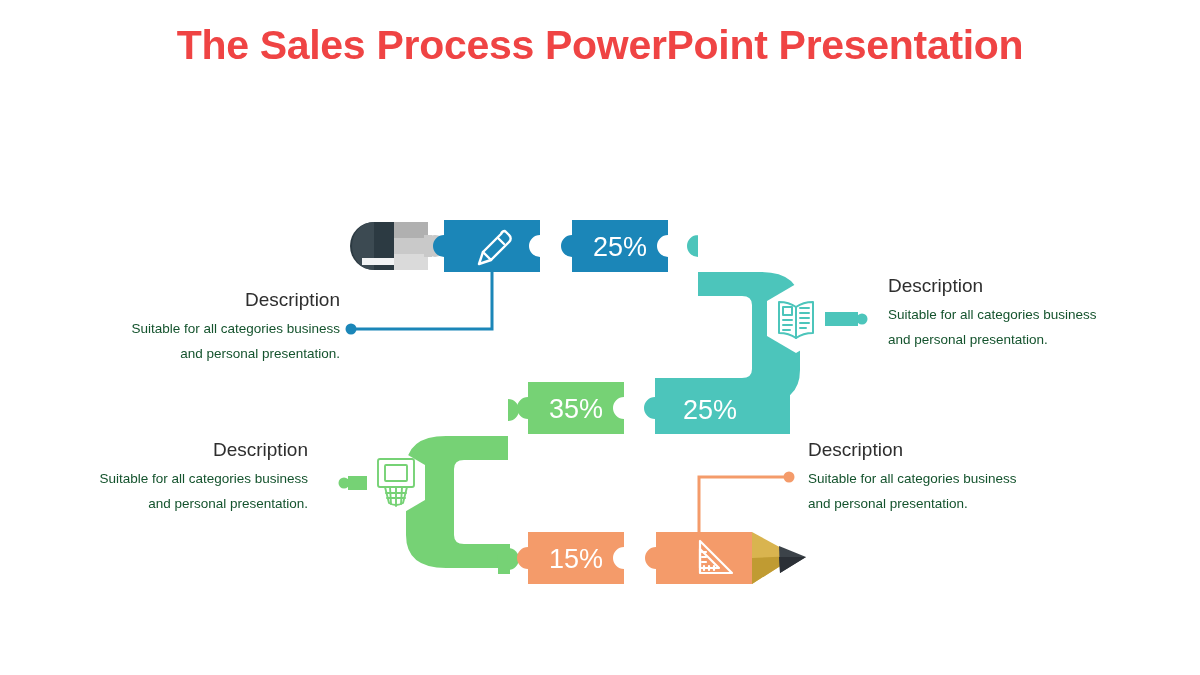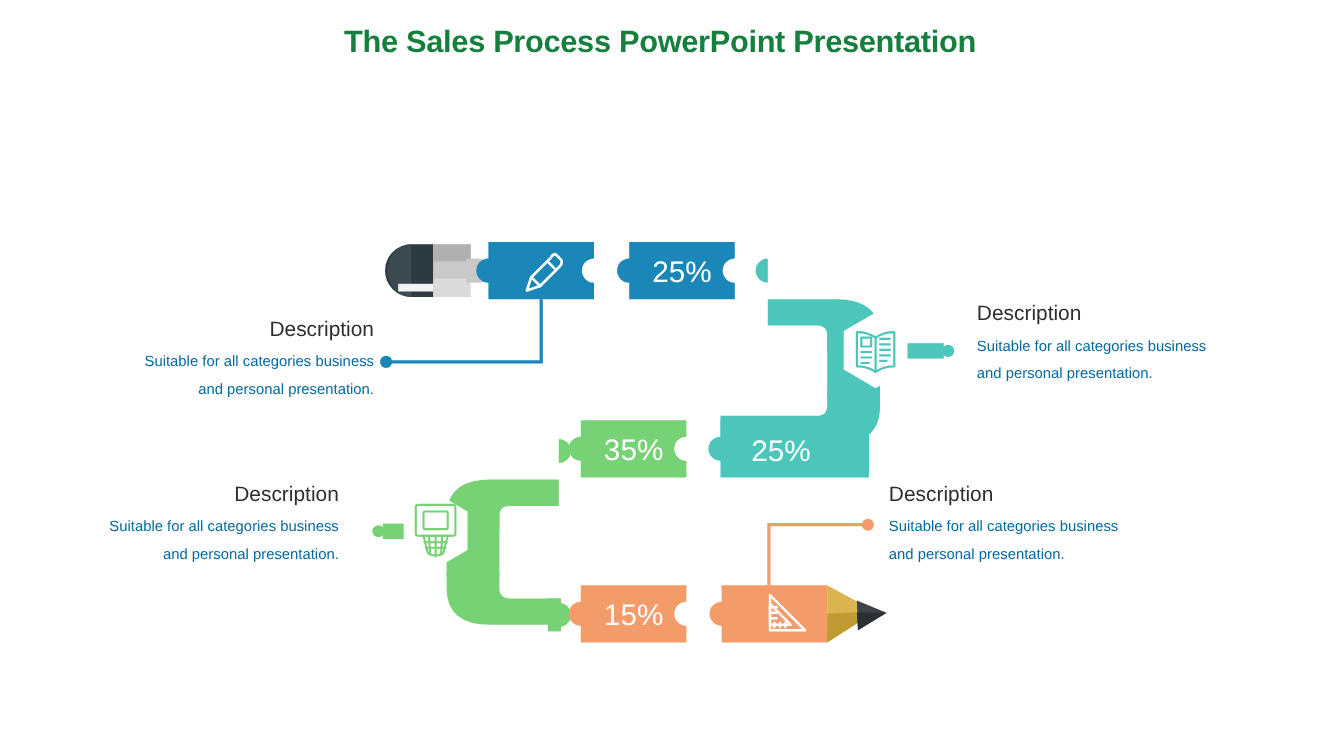--- a/index.html
+++ b/index.html
@@ -19,23 +19,23 @@
     overflow: hidden;
   }
   #slide-title {
     position: absolute;
     left: 0;
     top: 22px;
     width: 1200px;
     text-align: center;
     font-family: "Liberation Sans", sans-serif;
     font-weight: bold;
-    font-size: 28px;
+    font-size: 41px;
     letter-spacing: -0.3px;
-    color: #15803d;
+    color: #ef4444;
     white-space: nowrap;
   }
   #art {
     position: absolute;
     left: 0;
     top: 0;
   }
   
   .desc {
     position: absolute;
@@ -44,21 +44,21 @@
   .desc .desc-title {
     font-family: "Liberation Sans", sans-serif;
     font-size: 19px;
     color: #2e2e2e;
     line-height: 1.05;
     margin-bottom: 7px;
   }
   .desc .desc-body {
     font-family: "Liberation Sans", sans-serif;
     font-size: 13.5px;
-    color: #0369a1;
+    color: #14532d;
     line-height: 1.85;
   }
   .desc.right-side { text-align: left; }
   .desc.left-side  { text-align: right; }
 
   #desc-1 { left: 80px;  top: 290px; }
   #desc-2 { left: 888px; top: 276px; }
   #desc-3 { left: 48px;  top: 440px; }
   #desc-4 { left: 808px; top: 440px; }
 </style>

